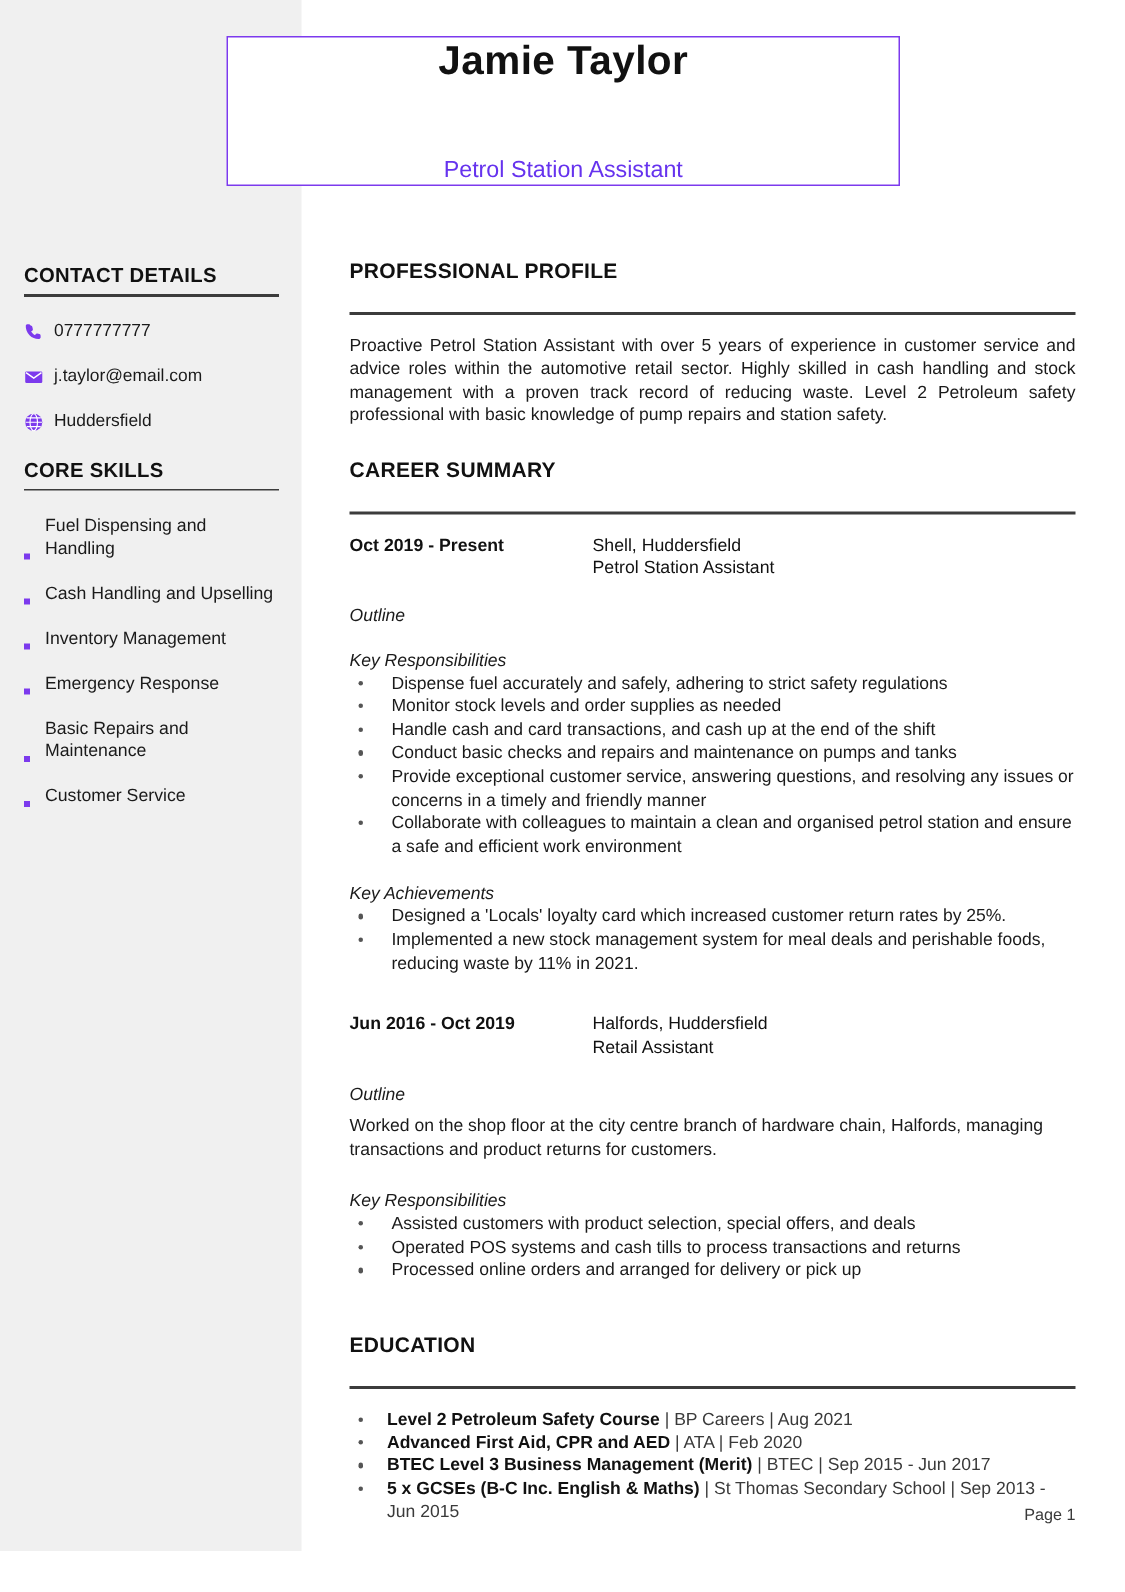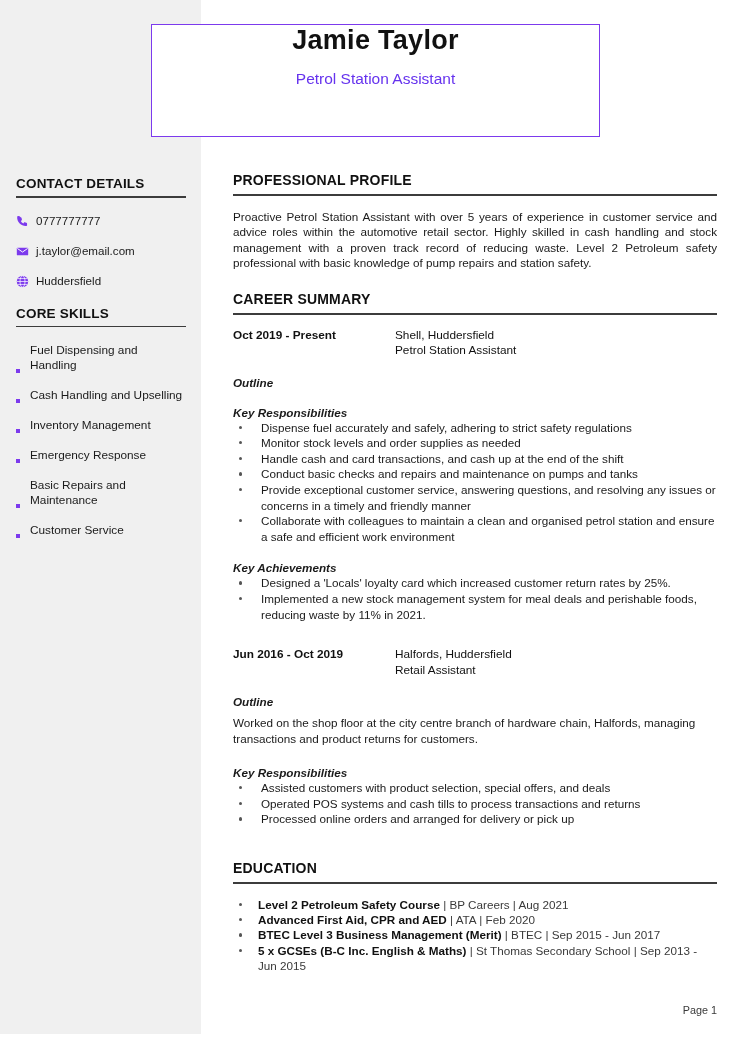--- a/index.html
+++ b/index.html
@@ -83,28 +83,28 @@
   .skill-txt {
     font-size: 11.8px;
     line-height: 15px;
     color: #1a1a1a;
   }
   .header-box {
     position: absolute;
     left: 151px;
     top: 24px;
     width: 449px;
-    height: 113px;
+    height: 100px;
     border: 1.6px solid #7c3aed;
     background: #ffffff;
     box-sizing: border-box;
     display: flex;
     flex-direction: column;
     align-items: center;
-    justify-content: flex-start;
+    justify-content: space-between;
   }
   .cand-name {
     font-size: 27px;
     font-weight: bold;
     color: #111111;
     letter-spacing: 0.3px;
     margin-bottom: 14px;
   }
   .cand-title {
     font-size: 15.5px;
@@ -115,21 +115,21 @@
     left: 233px;
     top: 172px;
     width: 484px;
   }
   .sec-heading {
     font-size: 14px;
     font-weight: bold;
     color: #111111;
     letter-spacing: 0.2px;
     margin: 0;
-    padding-bottom: 6px;
+    padding-bottom: 20px;
   }
   .sec-rule {
     width: 484px;
     height: 1.6px;
     background: #3c3c3c;
     margin-bottom: 13px;
   }
   .para {
     font-size: 11.7px;
     line-height: 15.6px;
@@ -155,21 +155,20 @@
     font-size: 11.8px;
     font-weight: normal;
     color: #111111;
     line-height: 15.5px;
   }
   .sublabel {
     font-size: 11.7px;
     font-style: italic;
     color: #1a1a1a;
     margin: 17px 0 7px 0;
-    font-weight: bold;
   }
   .sublabel.tight {
     margin-bottom: 1px;
   }
   ul.bul {
     list-style: none;
     margin: 0 0 16px 0;
     padding: 0;
   }
   ul.bul li {

